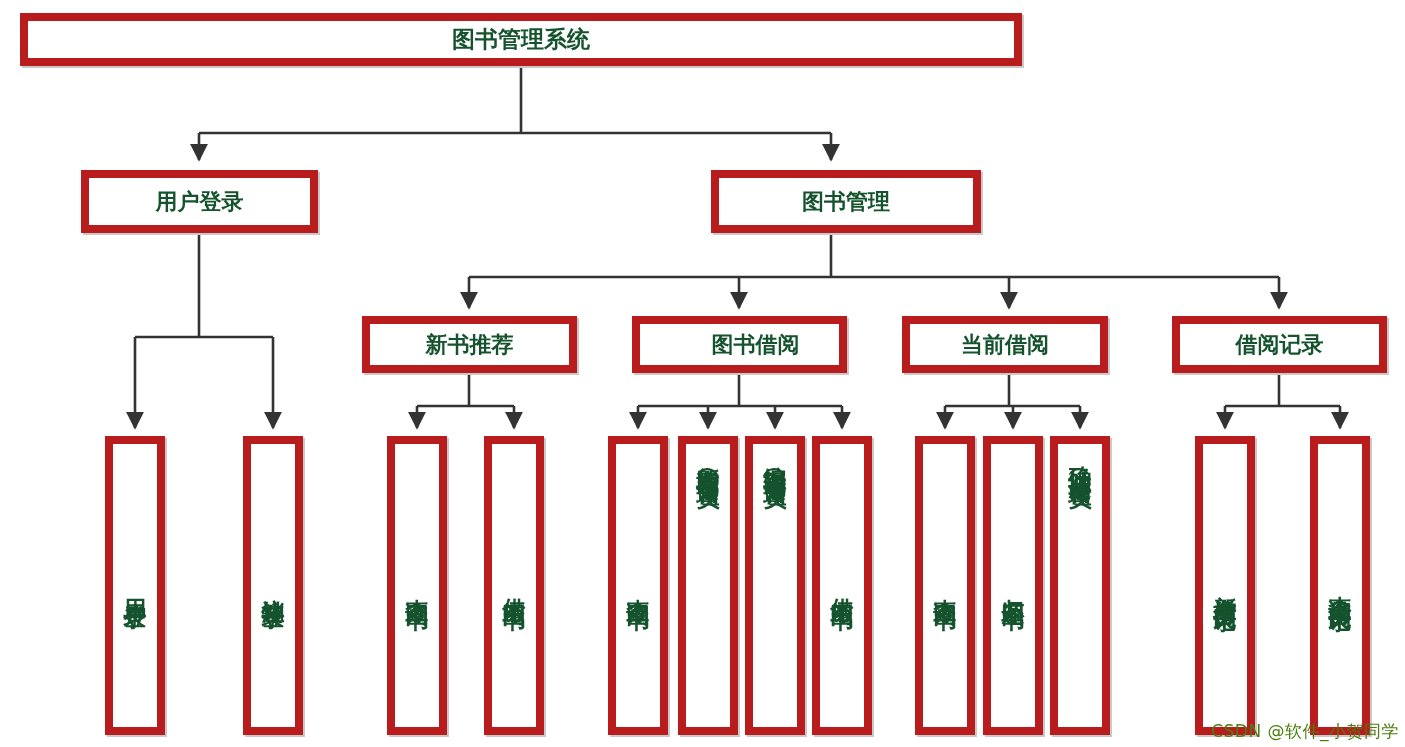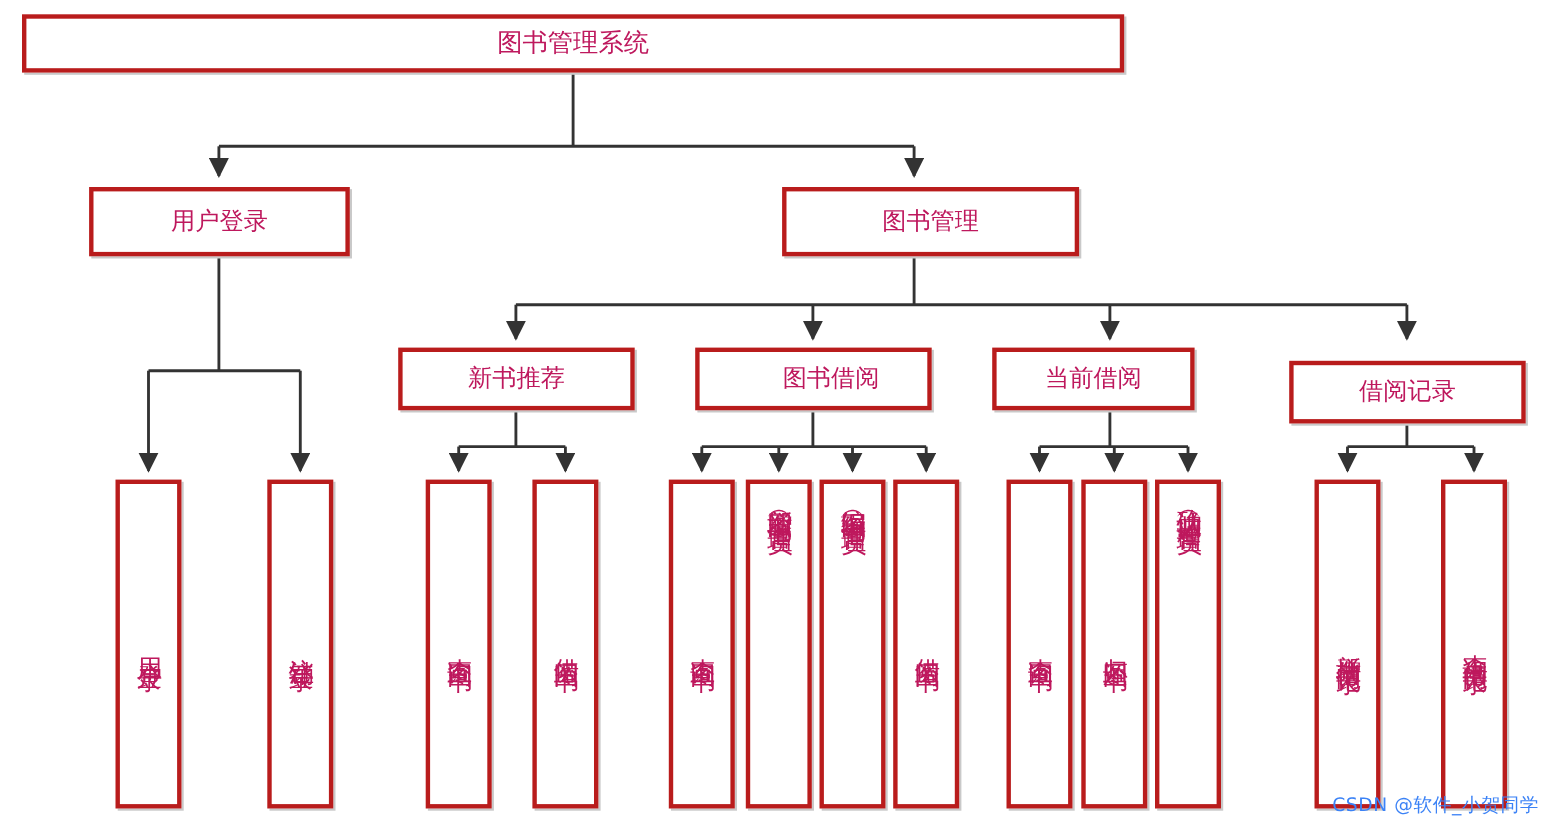--- a/index.html
+++ b/index.html
@@ -22,27 +22,28 @@
     left: 0;
     top: 0;
     width: 1405px;
     height: 747px;
     pointer-events: none;
   }
   .node {
     position: absolute;
     box-sizing: border-box;
     background: #ffffff;
-    border: 4px solid #b91c1c;
+    border: 8px solid #b91c1c;
     box-shadow: 2px 2px 0 0 #c9c9c9;
     display: flex;
     align-items: center;
     justify-content: center;
-    color: #be185d;
+    color: #14532d;
     z-index: 2;
+    font-weight: bold;
   }
   .node-label {
     font-family: "DejaVu Sans", "Liberation Sans", sans-serif;
     line-height: 1.18;
     text-align: center;
     white-space: nowrap;
   }
   
   .level-root {
     font-size: 23px;
@@ -67,21 +68,21 @@
   }
   
   .leaf.tall-text {
     align-items: flex-start;
   }
   .watermark {
     position: absolute;
     right: 6px;
     bottom: 4px;
     font-size: 17px;
-    color: #3b82f6;
+    color: #4d7c0f;
     font-family: "DejaVu Sans", "Liberation Sans", sans-serif;
     letter-spacing: 0.5px;
     z-index: 5;
     white-space: nowrap;
   }
 </style>
 </head>
 <body>
 
 <div id="canvas">
@@ -146,24 +147,24 @@
   <div class="node level-mid" style="left:711px; top:170px; width:270px; height:63px;">
     <span class="node-label">图书管理</span>
   </div>
 
   <div class="node level-mid" style="left:362px; top:316px; width:215px; height:57px;">
     <span class="node-label">新书推荐</span>
   </div>
   <div class="node level-mid" style="left:632px; top:316px; width:215px; height:57px;padding-left:32px;">
     <span class="node-label">图书借阅</span>
   </div>
-  <div class="node level-mid" style="left:902px; top:316px; width:184px; height:57px;">
+  <div class="node level-mid" style="left:902px; top:316px; width:206px; height:57px;">
     <span class="node-label">当前借阅</span>
   </div>
-  <div class="node level-mid" style="left:1172px; top:316px; width:215px; height:57px;margin-top:12px;">
+  <div class="node level-mid" style="left:1172px; top:316px; width:215px; height:57px;">
     <span class="node-label">借阅记录</span>
   </div>
 
   <div class="node leaf" style="left:105px; top:436px; width:60px; height:299px;">
     <span class="node-label">用户登录</span>
   </div>
   <div class="node leaf" style="left:243px; top:436px; width:60px; height:299px;">
     <span class="node-label">注销登录</span>
   </div>
 

